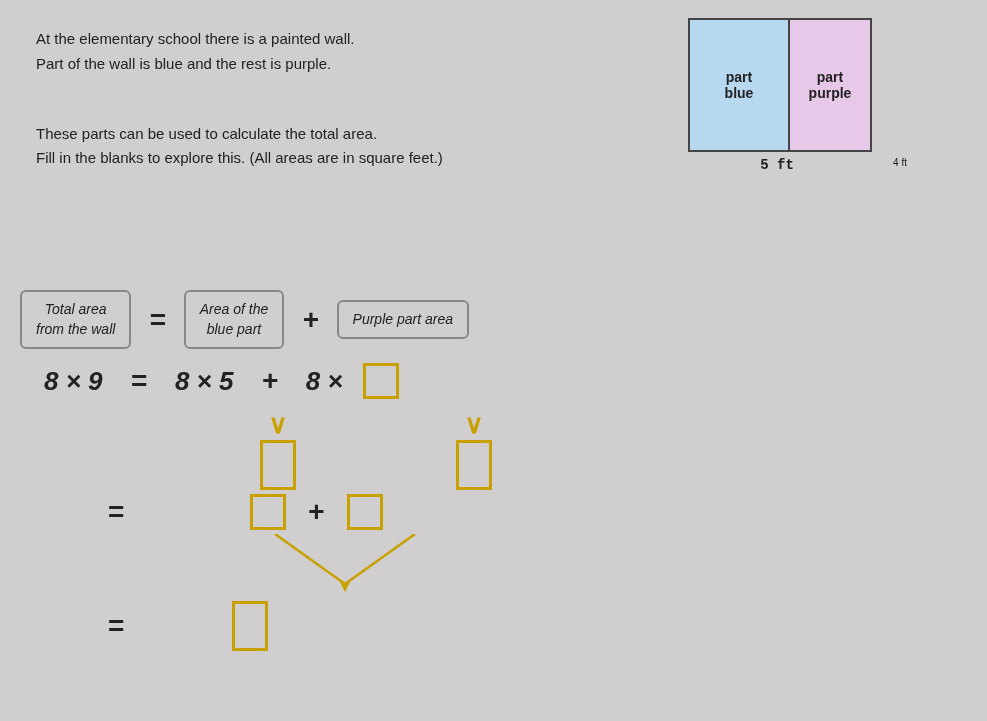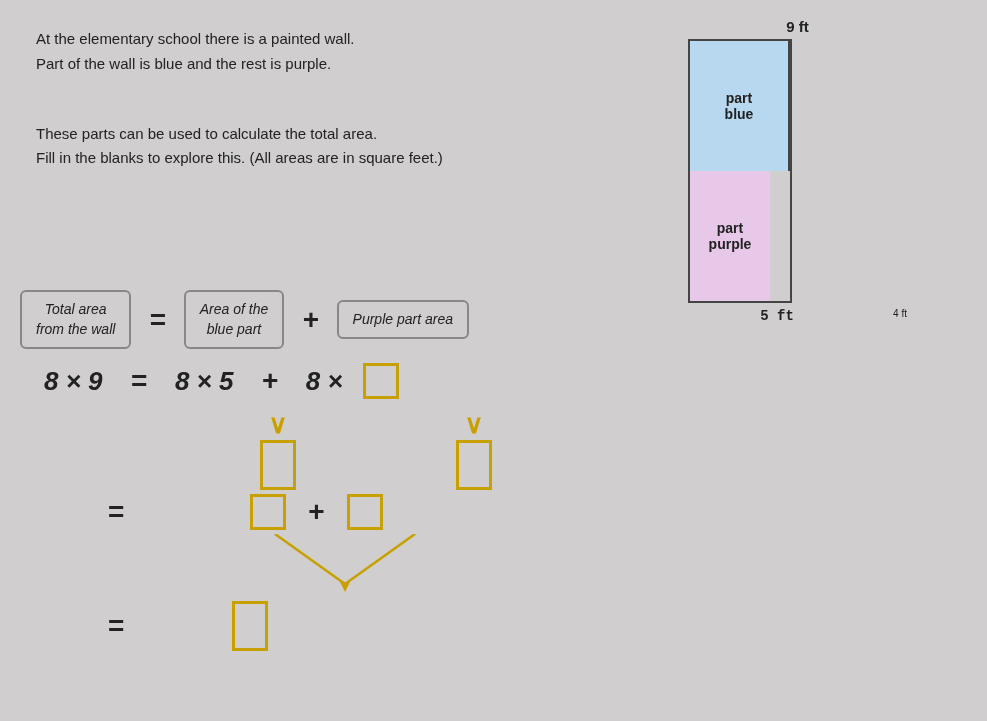--- a/index.html
+++ b/index.html
@@ -64,21 +64,20 @@
       font-weight: bold;
       font-size: 15px;
       margin-right: 4px;
       min-width: 35px;
       justify-content: flex-end;
     }
 
     .wall-sections {
       display: flex;
       border: 2px solid #444;
-      flex-direction: column;
     }
 
     .wall-blue {
       width: 100px;
       height: 130px;
       background: #b8d8f0;
       border-right: 2px solid #444;
       display: flex;
       flex-direction: column;
       align-items: center;
@@ -211,21 +210,20 @@
     <p>At the elementary school there is a painted wall.</p>
     <p>Part of the wall is blue and the rest is purple.</p>
   </div>
 
   <div class="instructions-text">
     <p>These parts can be used to calculate the total area.</p>
     <p>Fill in the blanks to explore this. (All areas are in square feet.)</p>
   </div>
 
   <div class="wall-diagram">
-    <div class="wall-top-label">9 ft</div>
     <div class="wall-row">
       <div class="wall-sections">
         <div class="wall-blue">
           <span>part</span>
           <span>blue</span>
         </div>
         <div class="wall-purple">
           <span>part</span>
           <span>purple</span>
         </div>

